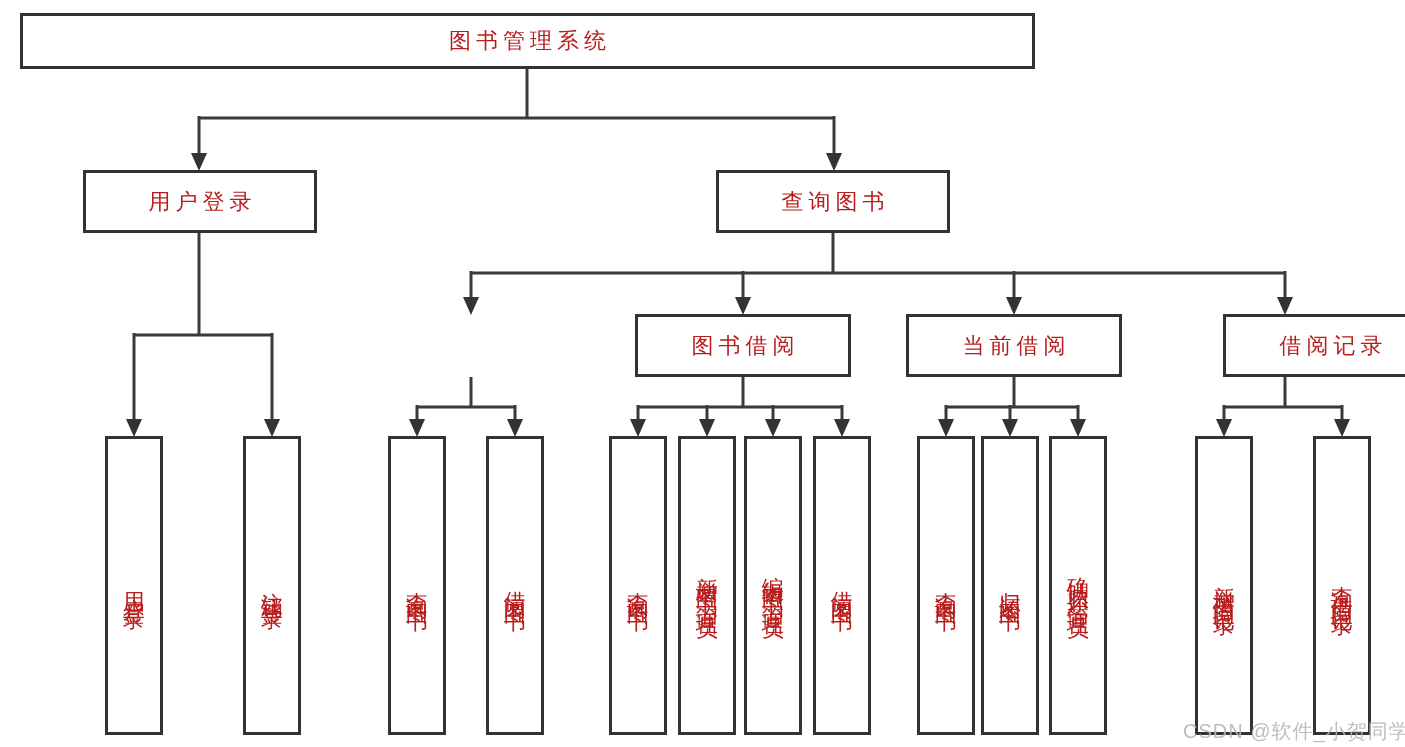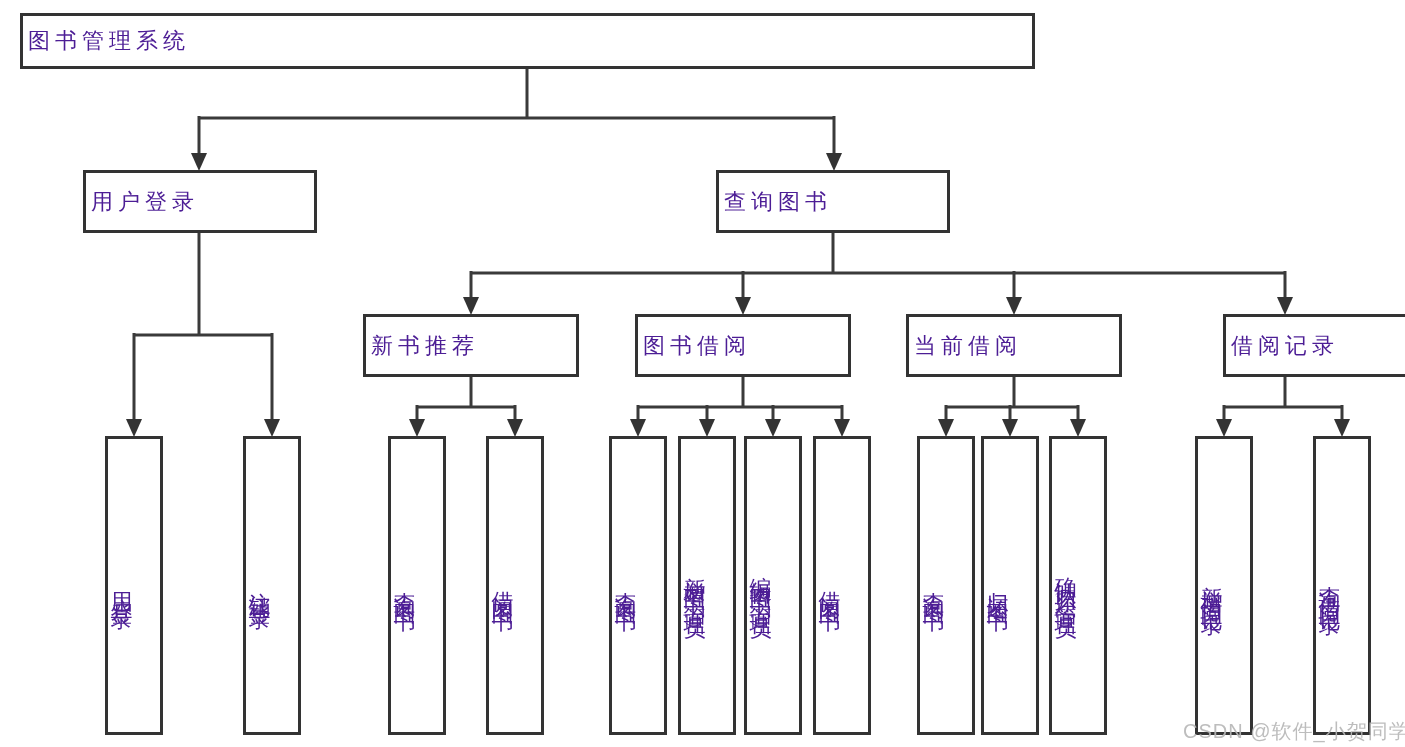--- a/index.html
+++ b/index.html
@@ -11,22 +11,22 @@
     overflow:hidden;
   }
   #connector-layer{position:absolute;left:0;top:0;z-index:1;}
   #connector-layer path{stroke:#3a3a3a;stroke-width:3;fill:none;}
   #connector-layer use{fill:#333333;}
   .box{
     position:absolute;
     box-sizing:border-box;
     border:3px solid #333333;
     background:#ffffff;
-    display:flex;align-items:center;justify-content:flex-start;
-    color:#4c1d95;
+    display:flex;align-items:center;justify-content:center;
+    color:#b91c1c;
     z-index:2;
   }
   .hlabel{
     font-size:22px;
     letter-spacing:5px;
     text-indent:5px;
     white-space:nowrap;
   }
   .vbox span{
     writing-mode:vertical-rl;
@@ -94,23 +94,20 @@
     <span class="hlabel">图书管理系统</span>
   </div>
 
   <div class="box lvl" style="left:83px;top:170px;width:234px;">
     <span class="hlabel">用户登录</span>
   </div>
   <div class="box lvl" style="left:716px;top:170px;width:234px;">
     <span class="hlabel">查询图书</span>
   </div>
 
-  <div class="box lvl" style="left:363px;top:314px;width:216px;">
-    <span class="hlabel">新书推荐</span>
-  </div>
   <div class="box lvl" style="left:906px;top:314px;width:216px;">
     <span class="hlabel">当前借阅</span>
   </div>
   <div class="box lvl" style="left:635px;top:314px;width:216px;">
     <span class="hlabel">图书借阅</span>
   </div>
   <div class="box lvl" style="left:1223px;top:314px;width:216px;">
     <span class="hlabel">借阅记录</span>
   </div>
 

